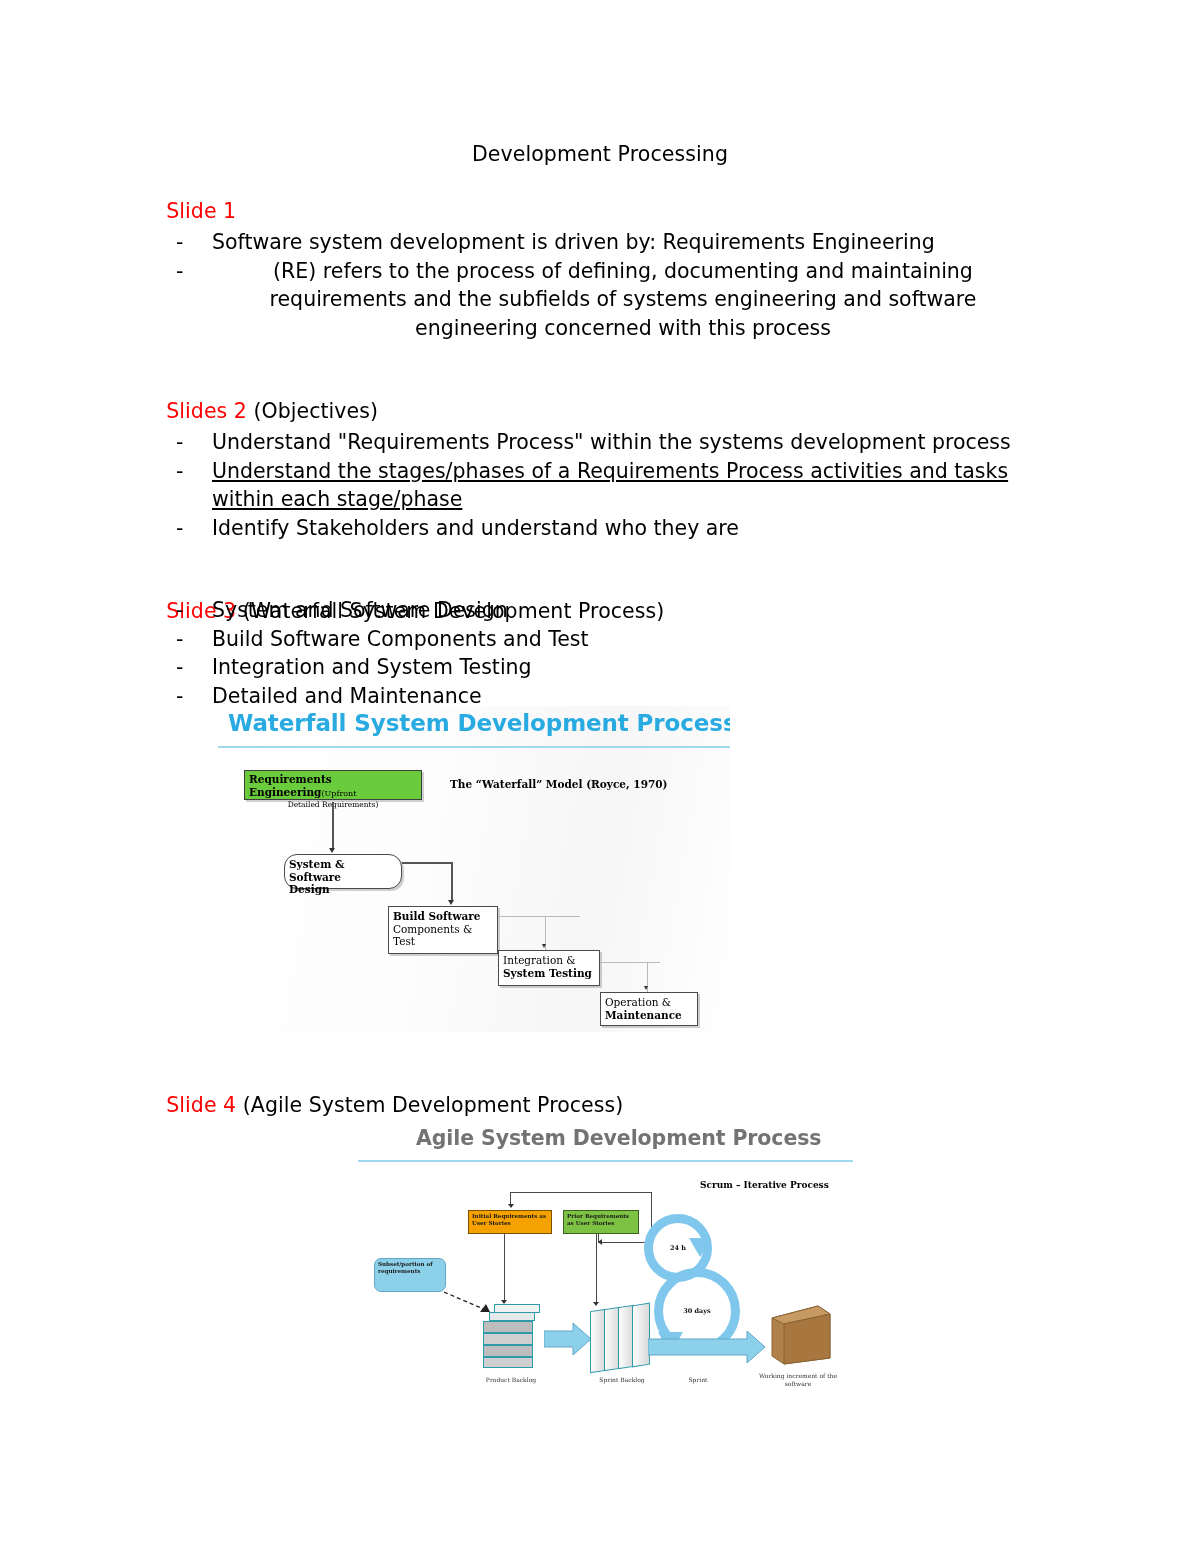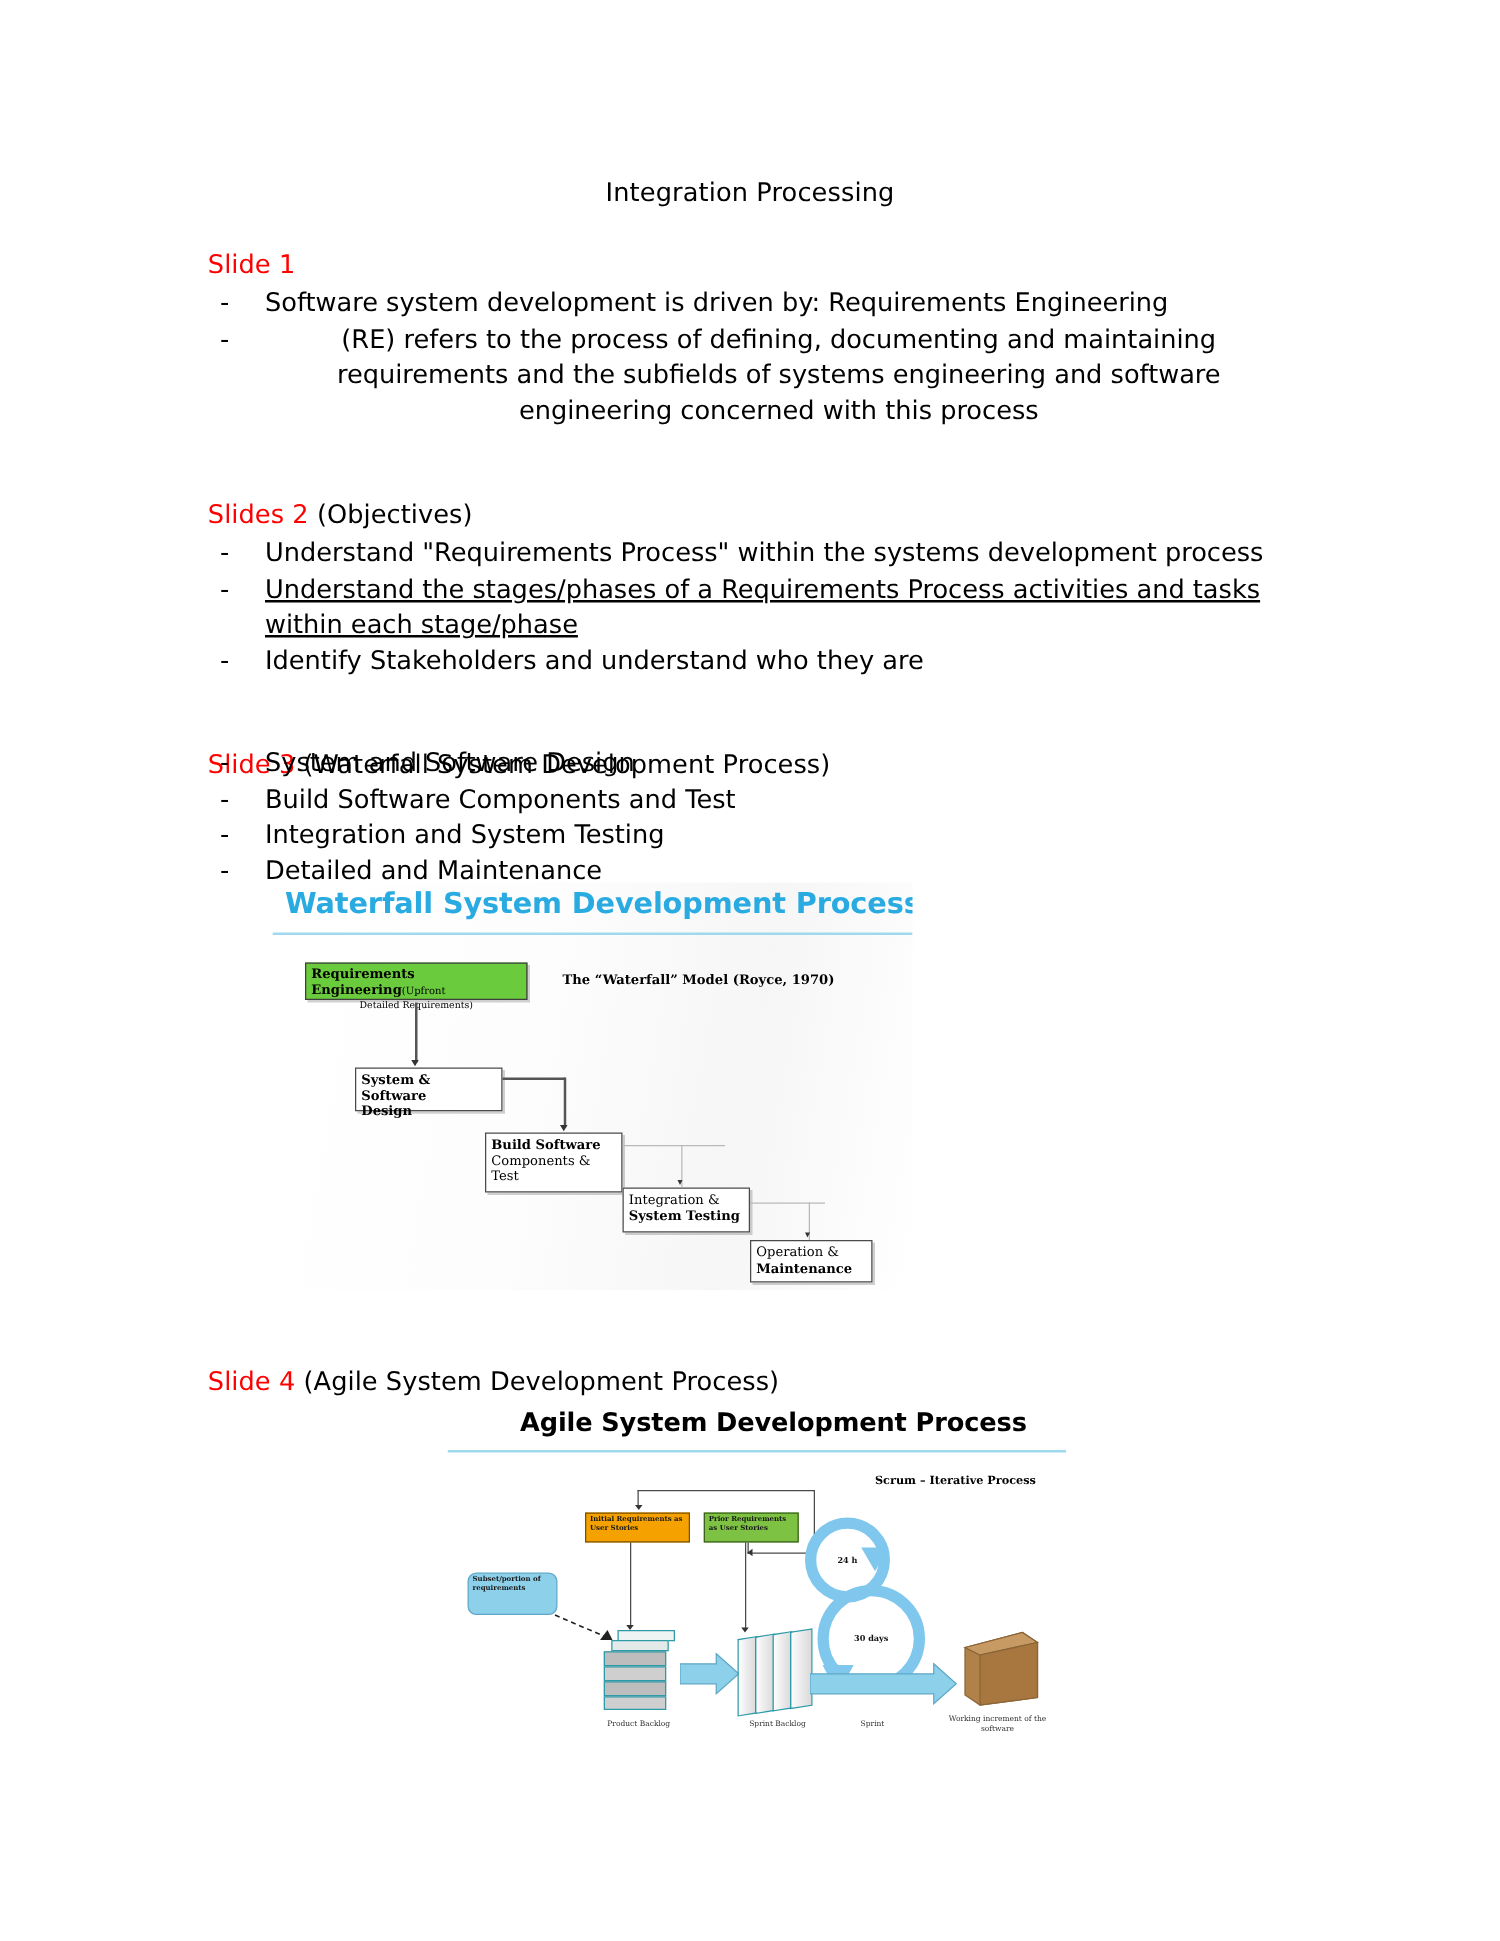--- a/index.html
+++ b/index.html
@@ -138,21 +138,21 @@
     left: 358px;
     top: 1118px;
     width: 495px;
     height: 272px;
     background: #ffffff;
     overflow: hidden;
   }
   .ag-title {
     position: absolute;
     left: 58px; top: 8px;
-    color: #000000;
+    color: #737373;
     font-size: 20.5px;
     font-weight: bold;
     letter-spacing: -0.1px;
     white-space: nowrap;
   }
   .ag-rule {
     position: absolute;
     left: 0px; top: 42px;
     width: 495px; height: 1.5px;
     background: #9fd9f0;
@@ -224,21 +224,21 @@
     font-family:"DejaVu Serif", serif;
     font-size:6.5px; font-weight:bold; color:#111;
   }
   .box3d { position:absolute; }
 </style>
 </head>
 <body>
 
 <div class="page">
 
-  <div class="doc-title">Integration Processing</div>
+  <div class="doc-title">Development Processing</div>
 
   <div class="line heading-line" style="top:168px;">
     <span class="red">Slide 1</span><span></span>
   </div>
 
   <ul class="bullets" style="left:176px; top:228px; width:880px;">
     <li>
       <span class="dash">-</span><span class="btxt">Software system development is driven by: Requirements Engineering</span>
     </li>
     <li>
@@ -289,21 +289,21 @@
     <div class="wf-royce">The “Waterfall” Model (Royce, 1970)</div>
 
     <div class="wbox green" style="left:26px; top:64px; width:178px; height:30px;">
       <span class="b">Requirements Engineering</span><span class="sm">(Upfront</span>
       <span class="sub">Detailed Requirements)</span>
     </div>
 
     <div class="wline" style="left:114px; top:96px; width:1.5px; height:48px;"></div>
     <div class="warrow" style="left:111px; top:142px;"></div>
 
-    <div class="wbox" style="left:66px; top:148px; width:118px; height:35px;">
+    <div class="wbox" style="left:66px; top:148px; width:118px; height:35px;border-radius:13px;">
       <span class="b">System &amp; Software</span><br>
       <span class="b">Design</span>
     </div>
 
     <div class="wline" style="left:184px; top:156px; width:50px; height:1.5px;"></div>
     <div class="wline" style="left:233px; top:156px; width:1.5px; height:40px;"></div>
     <div class="warrow" style="left:230px; top:194px;"></div>
 
     <div class="wbox" style="left:170px; top:200px; width:110px; height:48px;">
       <span class="b">Build Software</span><br>

